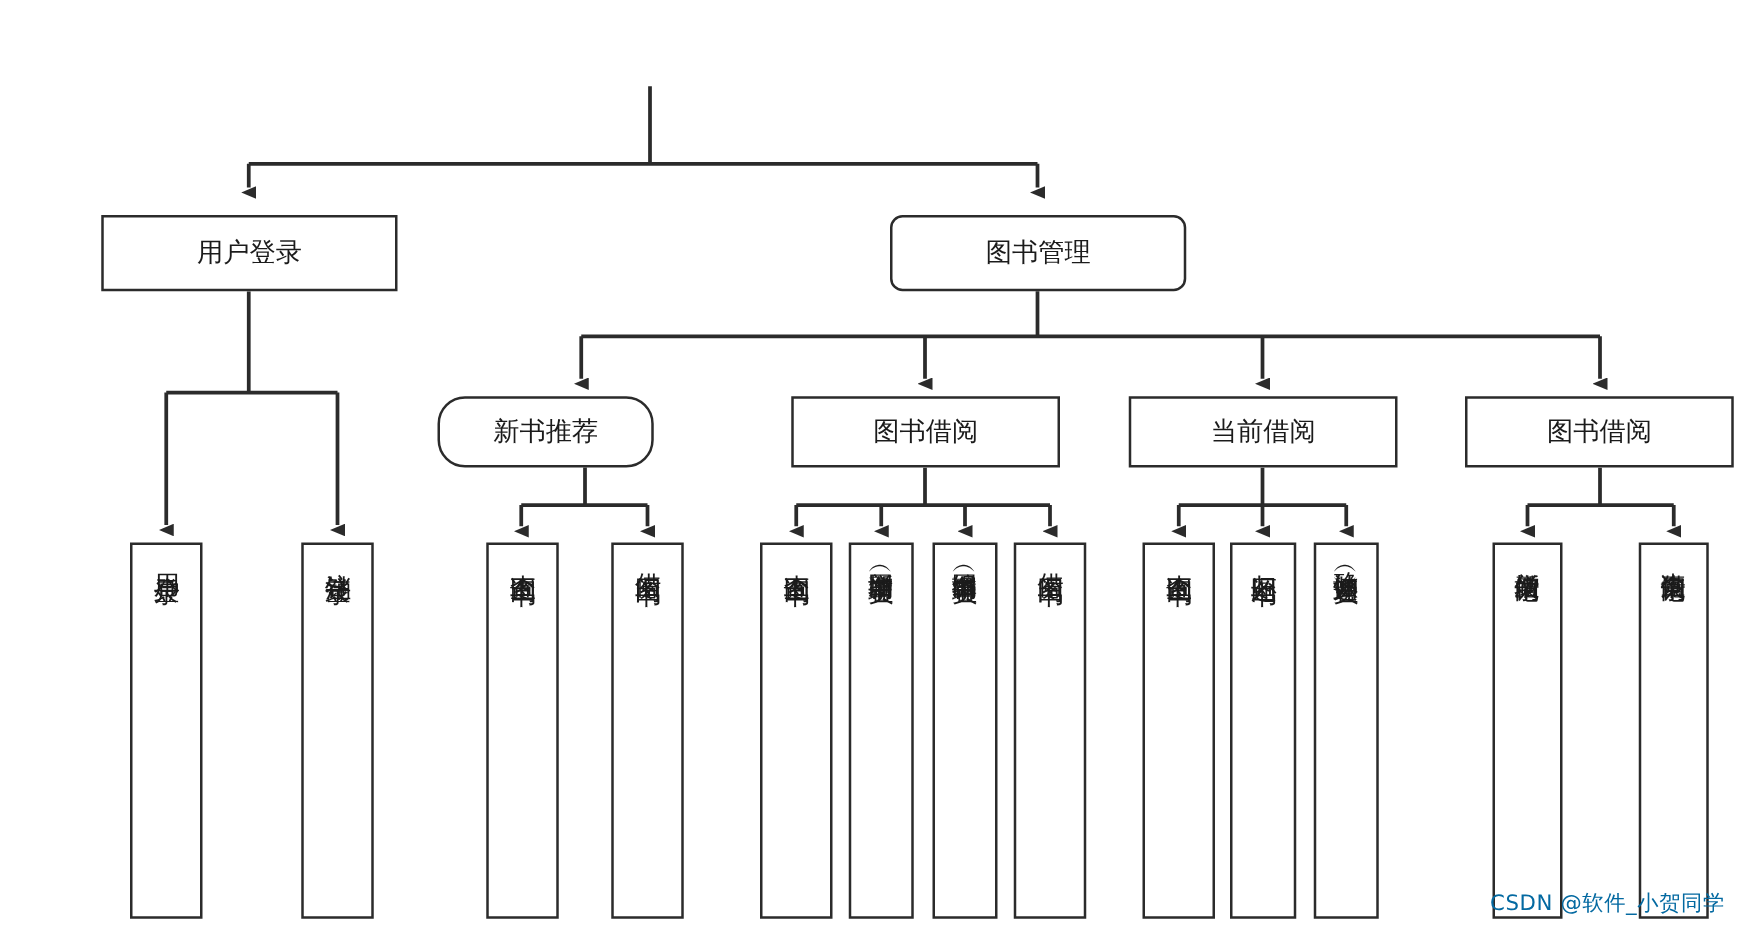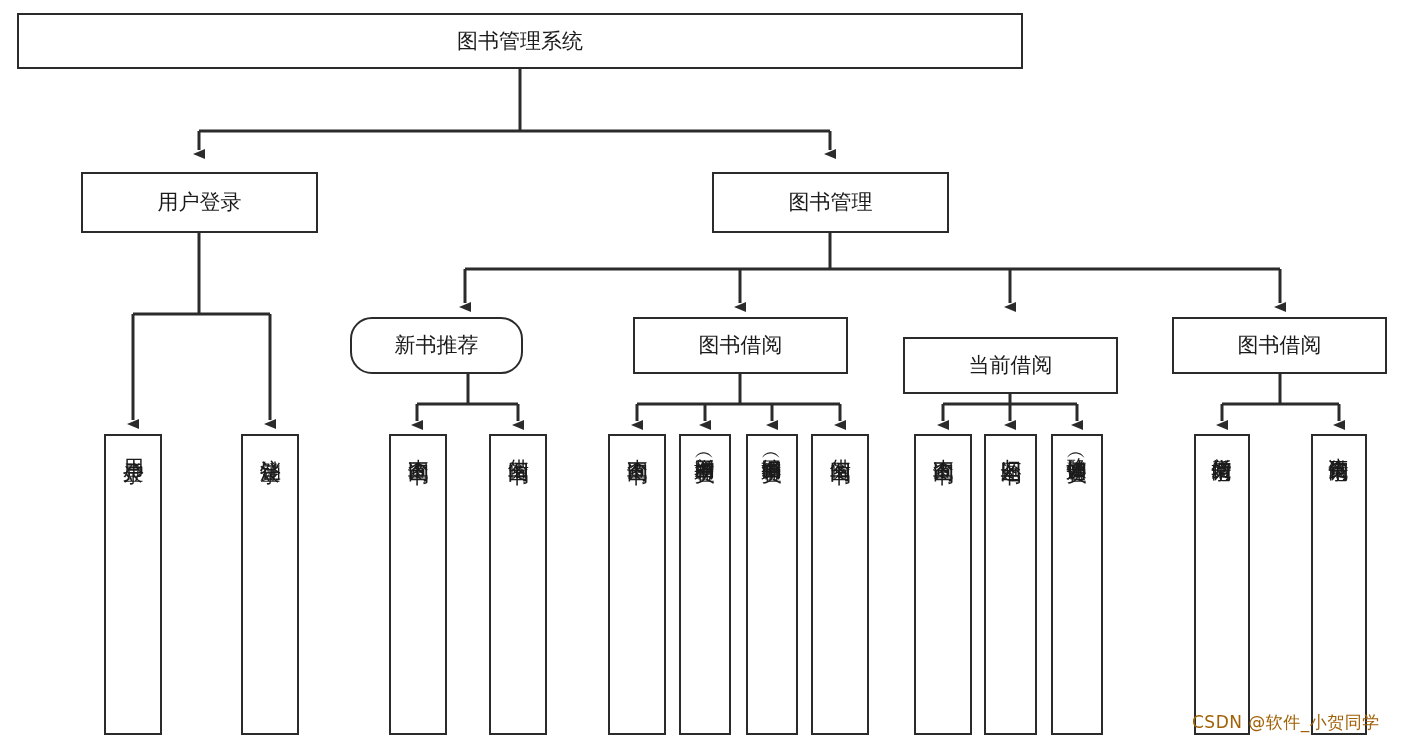--- a/index.html
+++ b/index.html
@@ -61,21 +61,21 @@
     font-size: 21px;
     letter-spacing: 2px;
     line-height: 1;
   }
   .node.vertical.tall-text .label {
     font-size: 20px;
     letter-spacing: 1px;
   }
   .watermark {
     position: absolute;
-    color: #a16207;
+    color: #0369a1;
     font-size: 17px;
     white-space: nowrap;
     left: 1192px;
     top: 711px;
     letter-spacing: 0.5px;
   }
 </style>
 </head>
 <body>
 
@@ -124,38 +124,35 @@
       <path d="M 1010 404 L 1010 421" marker-end="url(#arrow)"></path>
       <path d="M 1077 404 L 1077 421" marker-end="url(#arrow)"></path>
 
       <path d="M 1280 374 L 1280 404"></path>
       <path d="M 1222 404 L 1339 404"></path>
       <path d="M 1222 404 L 1222 421" marker-end="url(#arrow)"></path>
       <path d="M 1339 404 L 1339 421" marker-end="url(#arrow)"></path>
     </g>
   </svg>
 
-  <div class="node root horizontal" style="left:17px; top:13px; width:1006px; height:56px;">
-    <span class="label">图书管理系统</span>
-  </div>
 
   <div class="node horizontal" style="left:81px; top:172px; width:237px; height:61px;">
     <span class="label">用户登录</span>
   </div>
-  <div class="node horizontal" style="left:712px; top:172px; width:237px; height:61px;">
+  <div class="node horizontal" style="left:712px; top:172px; width:237px; height:61px;border-radius:10px;">
     <span class="label">图书管理</span>
   </div>
 
   <div class="node horizontal" style="left:350px; top:317px; width:173px; height:57px;border-radius:22px;">
     <span class="label">新书推荐</span>
   </div>
   <div class="node horizontal" style="left:633px; top:317px; width:215px; height:57px;align-items:center;">
     <span class="label">图书借阅</span>
   </div>
-  <div class="node horizontal" style="left:903px; top:317px; width:215px; height:57px;margin-top:20px;">
+  <div class="node horizontal" style="left:903px; top:317px; width:215px; height:57px;">
     <span class="label">当前借阅</span>
   </div>
   <div class="node horizontal" style="left:1172px; top:317px; width:215px; height:57px;">
     <span class="label">图书借阅</span>
   </div>
 
   <div class="node vertical" style="left:104px; top:434px; width:58px; height:301px;">
     <span class="label">用户登录</span>
   </div>
   <div class="node vertical" style="left:241px; top:434px; width:58px; height:301px;">

